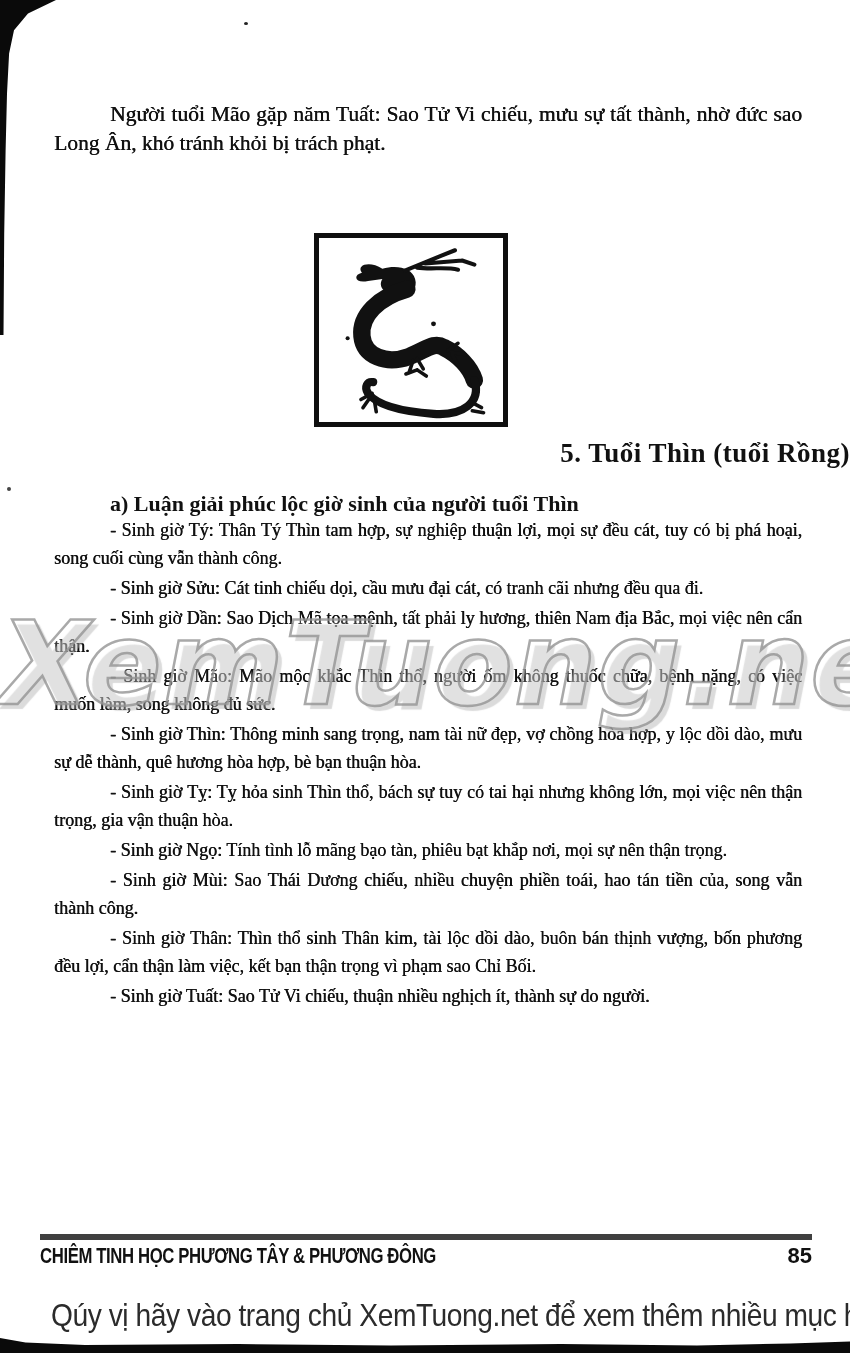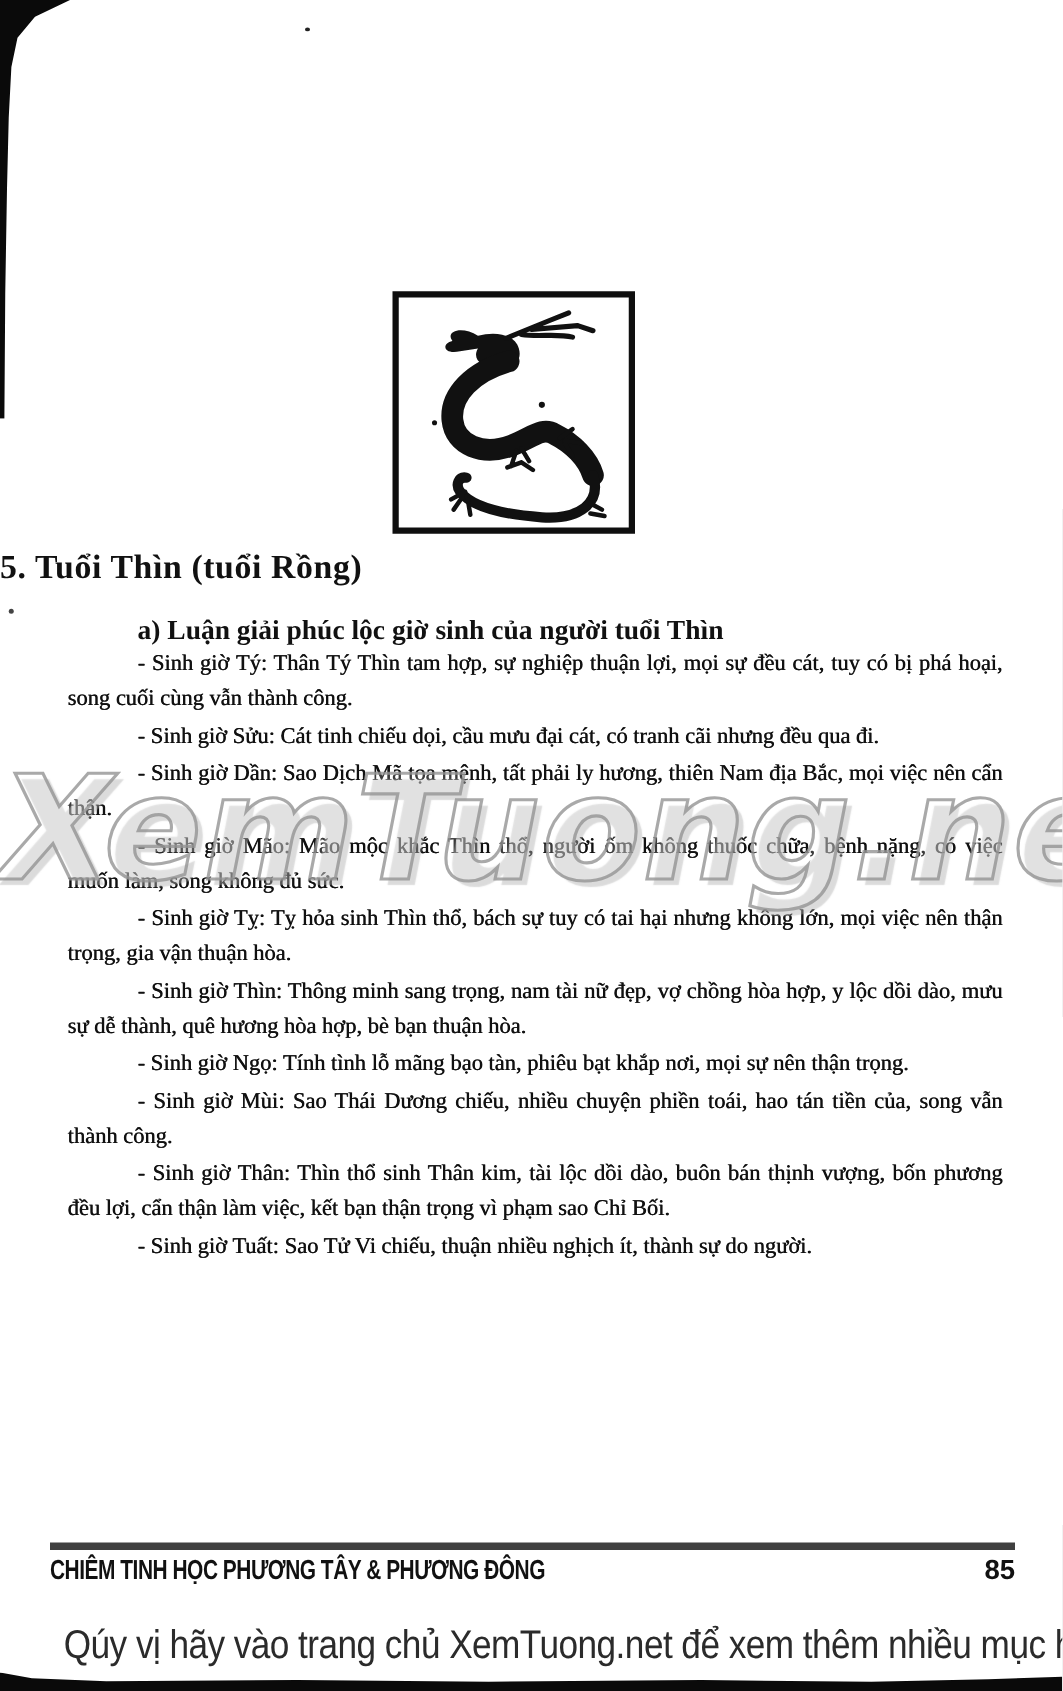--- a/index.html
+++ b/index.html
@@ -29,21 +29,21 @@
   .body-paras { position:absolute; top:516px; left:54px; width:748px; }
   .body-paras p { font-size:18px; line-height:28px; }
 
   .figure {
     position:absolute; top:233px; left:314px; width:184px; height:184px;
     border:5px solid #0f0f0f; background:#fff; box-sizing:content-box;
   }
   .figure svg { display:block; width:100%; height:100%; }
 
   .chapter-heading {
-    position:absolute; top:438px; left:0; width:100%; text-align:left;
+    position:absolute; top:438px; left:0; width:100%; text-align:right;
     font-size:27px; font-weight:bold; margin:0; letter-spacing:0.5px;
   }
   .section-heading {
     position:absolute; top:491px; left:110px; width:700px;
     font-size:22px; font-weight:bold; margin:0;
   }
 
   
   .watermark {
     position:absolute; top:596px; left:0; width:100%; text-align:center;
@@ -80,20 +80,21 @@
 </head>
 <body>
 
 <div class="page">
 
   <div class="scan-corner"></div>
   <div class="scan-speck-1"></div>
   <div class="scan-speck-2"></div>
 
   <div class="top-paras">
+    <p>Người tuổi Mão gặp năm Tuất: Sao Tử Vi chiếu, mưu sự tất thành, nhờ đức sao Long Ân, khó tránh khỏi bị trách phạt.</p>
   </div>
 
   <div class="figure">
     <svg viewBox="0 0 180 180" fill="none" stroke="#111" xmlns="http://www.w3.org/2000/svg">
 
       <path fill="#111" stroke="none" d="M62 30 C 50 22, 36 26, 42 34 C 33 36, 35 45, 48 42 L 62 40
            C 57 48, 65 55, 76 55 C 89 57, 97 50, 94 40 C 91 29, 76 26, 62 30 Z"></path>
 
       <path stroke-width="4" stroke-linecap="round" d="M84 32 L 118 18 M 104 25 L 140 22 M 118 18 L 133 12 M 96 29 C 110 31, 124 28, 136 31 M 140 22 L 152 26"></path>
 
@@ -112,22 +113,22 @@
 
   <h1 class="chapter-heading">5. Tuổi Thìn (tuổi Rồng)</h1>
 
   <h2 class="section-heading">a) Luận giải phúc lộc giờ sinh của người tuổi Thìn</h2>
 
   <div class="body-paras">
     <p>- Sinh giờ Tý: Thân Tý Thìn tam hợp, sự nghiệp thuận lợi, mọi sự đều cát, tuy có bị phá hoại, song cuối cùng vẫn thành công.</p>
     <p>- Sinh giờ Sửu: Cát tinh chiếu dọi, cầu mưu đại cát, có tranh cãi nhưng đều qua đi.</p>
     <p>- Sinh giờ Dần: Sao Dịch Mã tọa mệnh, tất phải ly hương, thiên Nam địa Bắc, mọi việc nên cẩn thận.</p>
     <p>- Sinh giờ Mão: Mão mộc khắc Thìn thổ, người ốm không thuốc chữa, bệnh nặng, có việc muốn làm, song không đủ sức.</p>
+    <p>- Sinh giờ Thìn: Thông minh sang trọng, nam tài nữ đẹp, vợ chồng hòa hợp, y lộc dồi dào, mưu sự dễ thành, quê hương hòa hợp, bè bạn thuận hòa.</p>
     <p>- Sinh giờ Tỵ: Tỵ hỏa sinh Thìn thổ, bách sự tuy có tai hại nhưng không lớn, mọi việc nên thận trọng, gia vận thuận hòa.</p>
-    <p>- Sinh giờ Thìn: Thông minh sang trọng, nam tài nữ đẹp, vợ chồng hòa hợp, y lộc dồi dào, mưu sự dễ thành, quê hương hòa hợp, bè bạn thuận hòa.</p>
     <p>- Sinh giờ Ngọ: Tính tình lỗ mãng bạo tàn, phiêu bạt khắp nơi, mọi sự nên thận trọng.</p>
     <p>- Sinh giờ Mùi: Sao Thái Dương chiếu, nhiều chuyện phiền toái, hao tán tiền của, song vẫn thành công.</p>
     <p>- Sinh giờ Thân: Thìn thổ sinh Thân kim, tài lộc dồi dào, buôn bán thịnh vượng, bốn phương đều lợi, cẩn thận làm việc, kết bạn thận trọng vì phạm sao Chỉ Bối.</p>
     <p>- Sinh giờ Tuất: Sao Tử Vi chiếu, thuận nhiều nghịch ít, thành sự do người.</p>
   </div>
 
   <div class="watermark">
     <span>XemTuong.net</span>
   </div>
 

